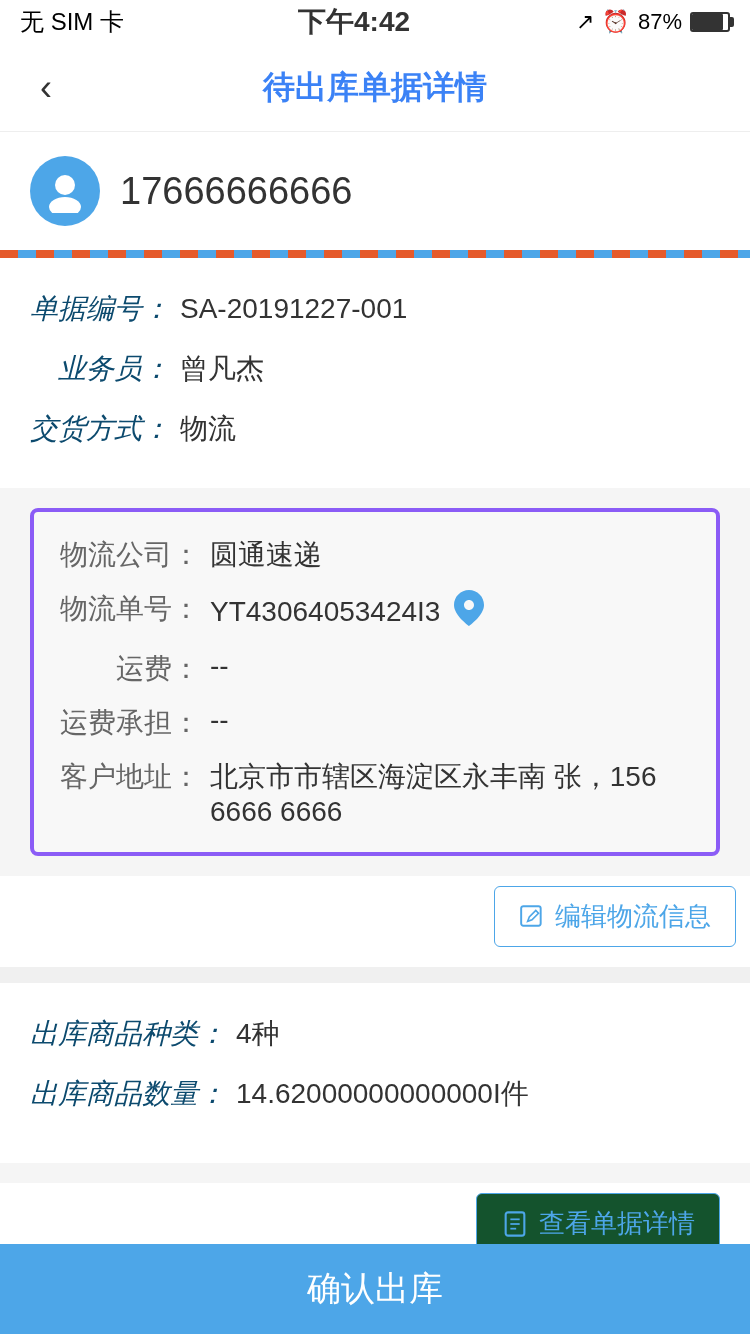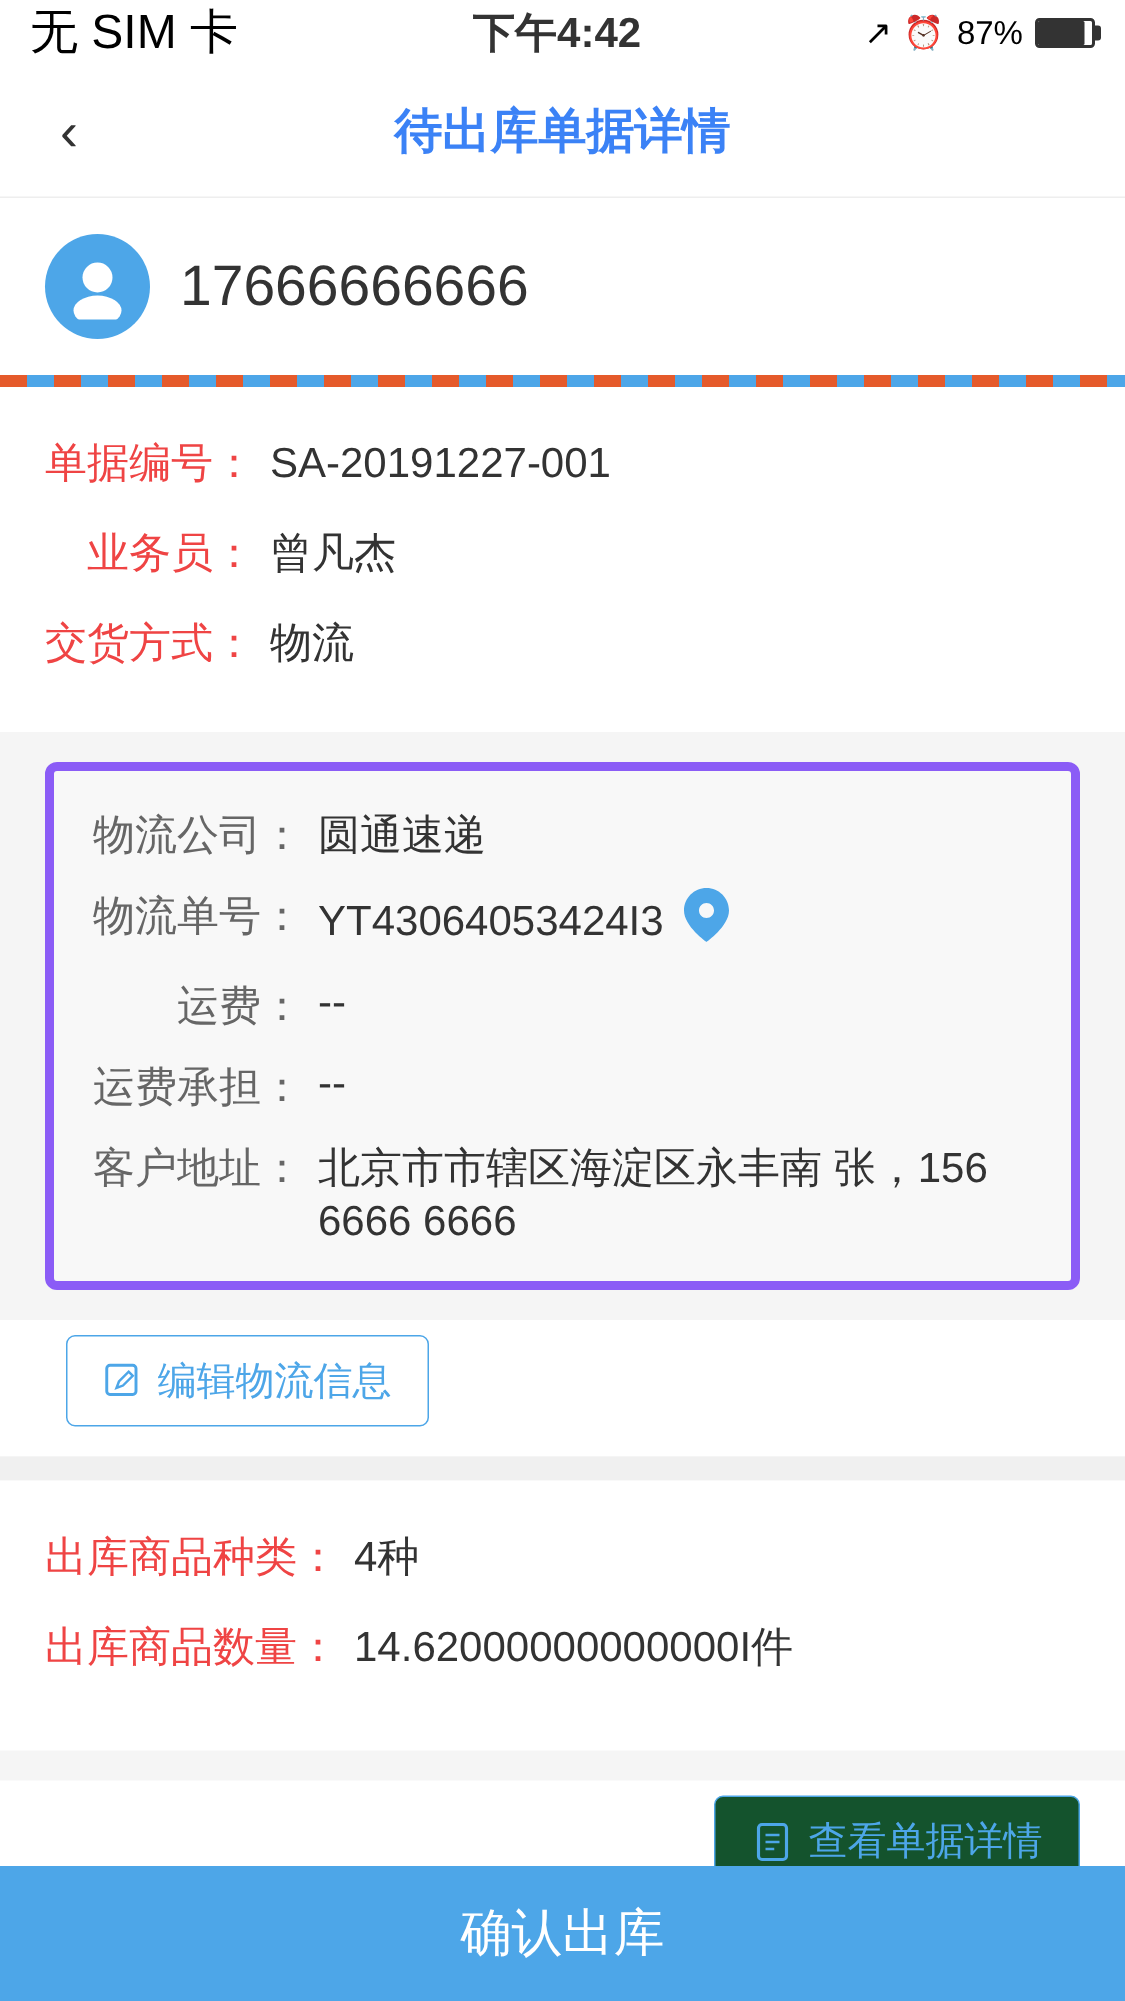--- a/index.html
+++ b/index.html
@@ -21,21 +21,21 @@
       align-items: center;
       justify-content: space-between;
       padding: 0 20px;
       font-size: 24px;
       font-weight: 500;
     }
     .status-left {
       display: flex;
       align-items: center;
       gap: 8px;
-      font-size: 32px;
+      font-size: 24px;
     }
     .status-right {
       display: flex;
       align-items: center;
       gap: 8px;
       font-size: 22px;
     }
 
     
     .nav-bar {
@@ -102,35 +102,36 @@
       padding: 30px 30px 20px 30px;
       margin-bottom: 20px;
     }
     .info-row {
       display: flex;
       margin-bottom: 18px;
       font-size: 28px;
       line-height: 1.5;
     }
     .info-label {
-      color: #ef4444;
+      color: #0c4a6e;
       min-width: 150px;
       text-align: right;
       padding-right: 10px;
       flex-shrink: 0;
+      font-style: italic;
     }
     .info-value {
       color: #333;
       flex: 1;
     }
 
     
     .logistics-card {
       background: #f8f8f8;
-      border: 6px solid #8b5cf6;
+      border: 4px solid #8b5cf6;
       border-radius: 8px;
       margin: 0 30px 20px 30px;
       padding: 24px 26px;
     }
     .logistics-row {
       display: flex;
       align-items: flex-start;
       margin-bottom: 16px;
       font-size: 28px;
     }
@@ -152,23 +153,23 @@
       gap: 14px;
     }
     .location-icon {
       color: #4da6e8;
       font-size: 32px;
     }
 
     
     .edit-btn-container {
       background: #fff;
-      padding: 10px 44px 20px;
-      display: flex;
-      justify-content: flex-start;
+      padding: 10px 14px 20px;
+      display: flex;
+      justify-content: flex-end;
     }
     .edit-btn {
       border: 1.5px solid #4da6e8;
       border-radius: 6px;
       padding: 12px 24px;
       display: flex;
       align-items: center;
       gap: 10px;
       color: #4da6e8;
       font-size: 26px;

